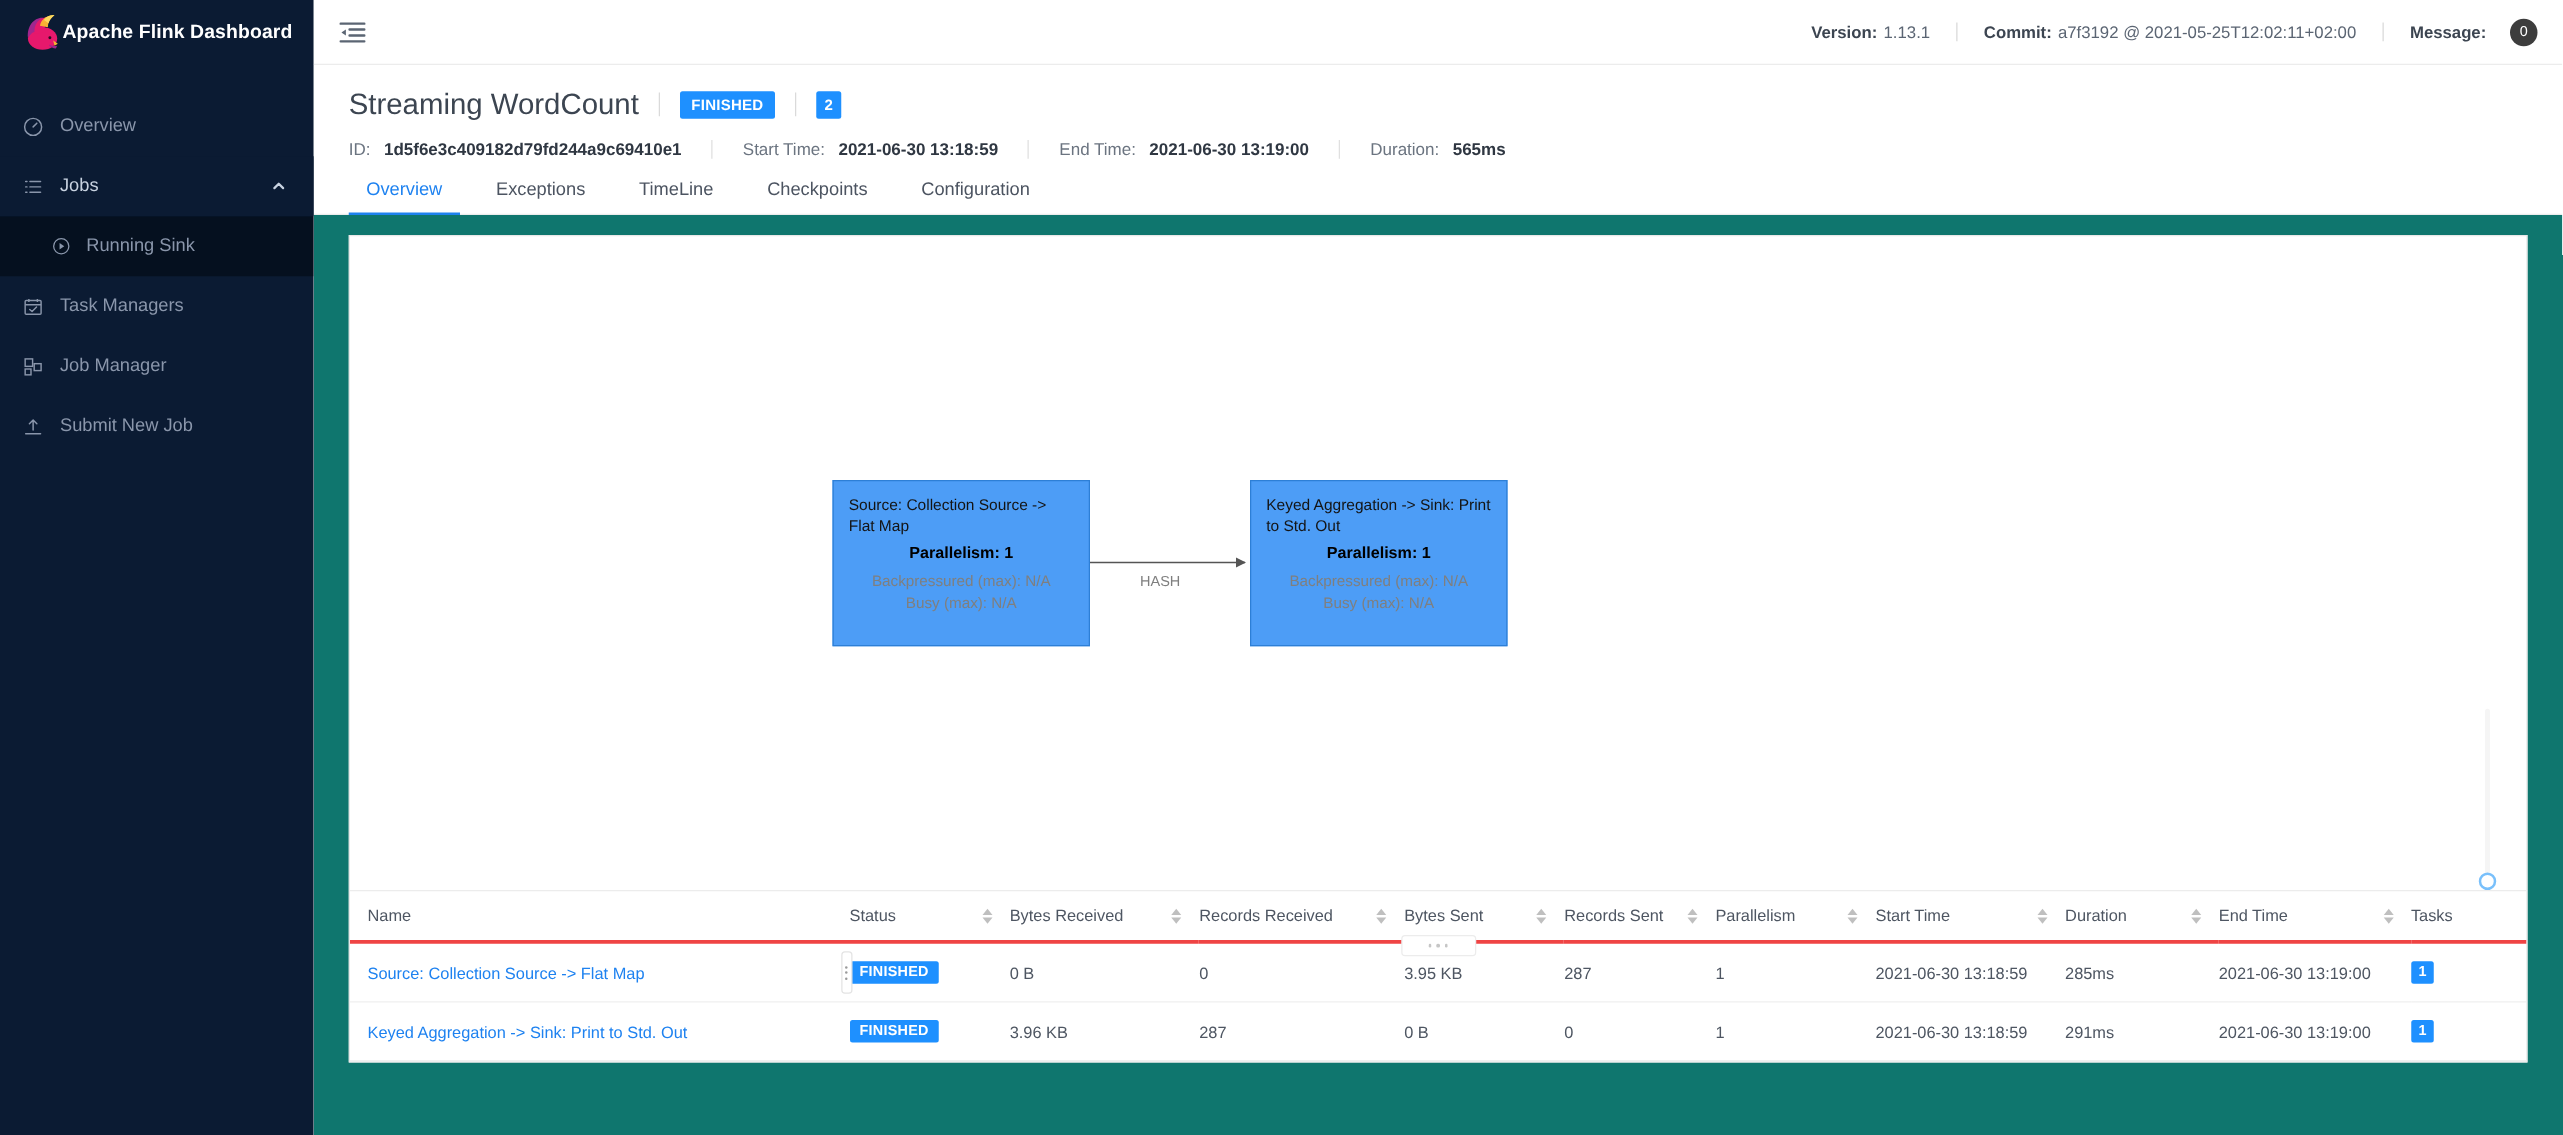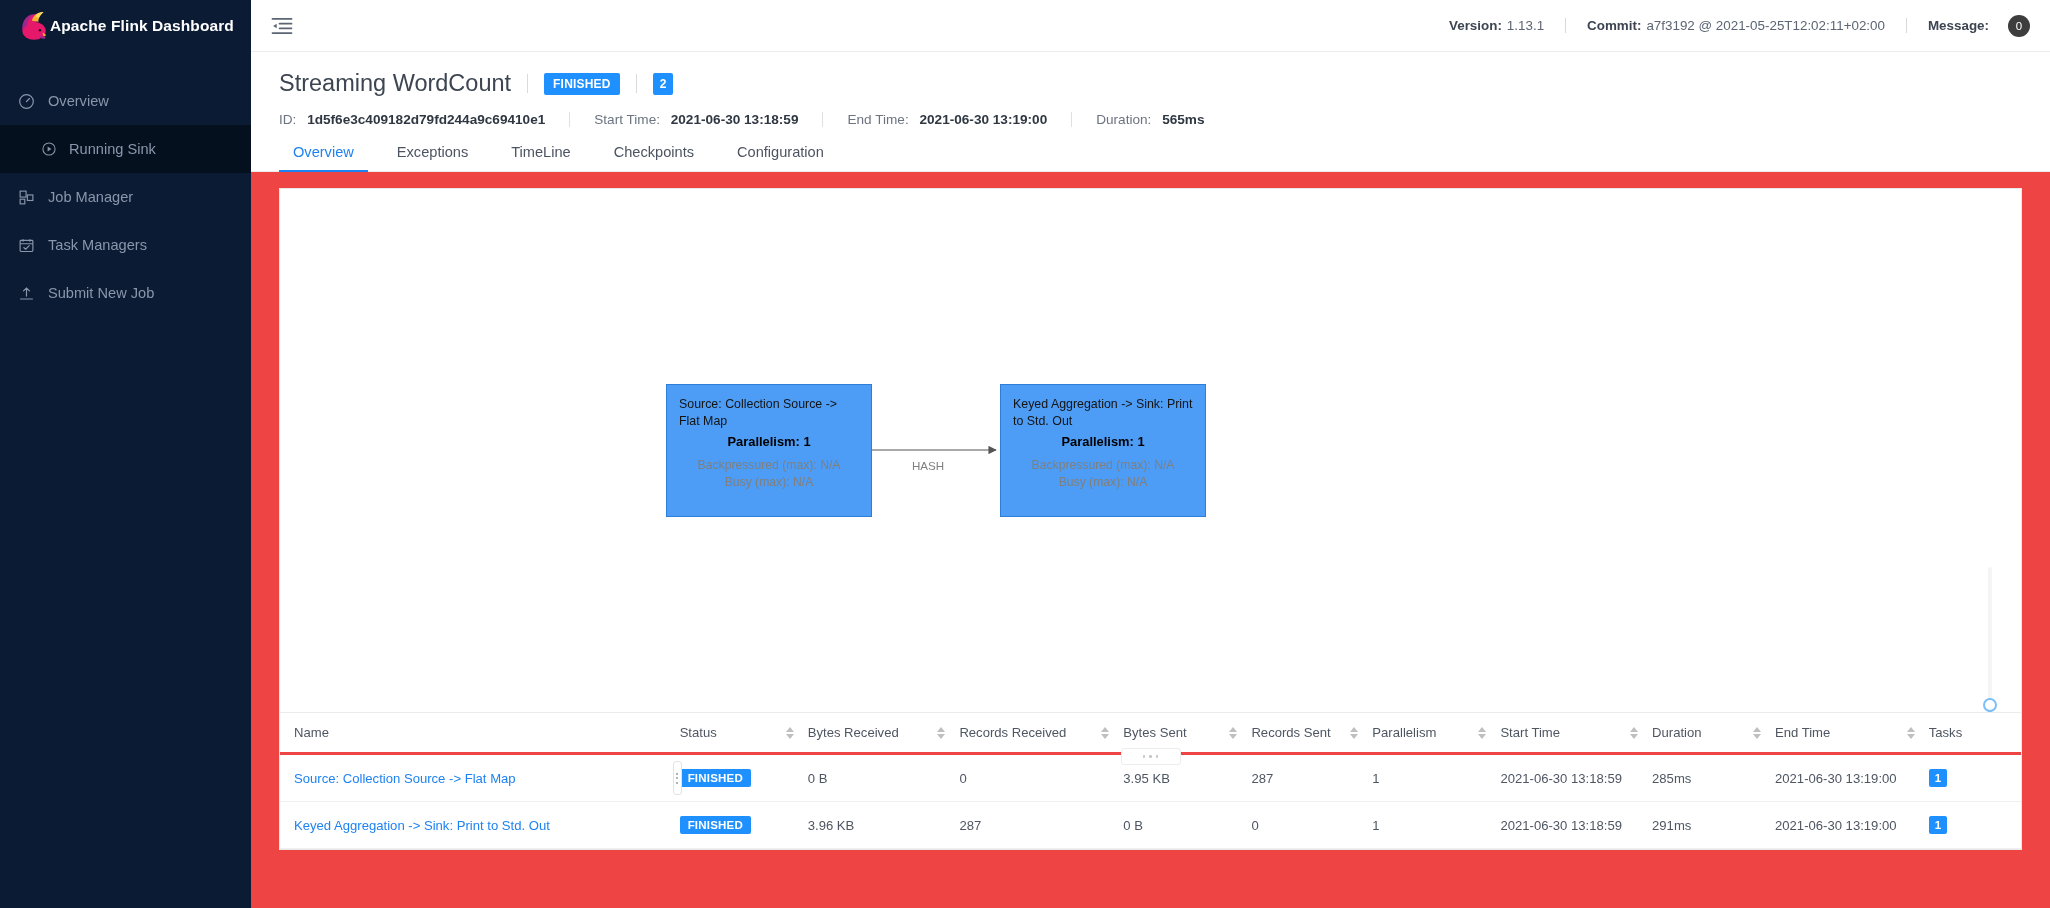--- a/index.html
+++ b/index.html
@@ -106,21 +106,21 @@
   .tab {
     padding: 0 14px 11px 14px; font-size: 14.6px; color: #4c5461;
     cursor: pointer; position: relative; margin-right: 15px;
   }
   .tab.active { color: #1e82f0; }
   .tab.active::after {
     content: ""; position: absolute; left: 0; right: 0; bottom: -1px;
     height: 2.5px; background: #1e82f0;
   }
 
-  .content { flex: 1 1 auto; background: #ef4444; padding: 16px 28px 0 28px; overflow: hidden; }
+  .content { flex: 1 1 auto; background: #0f766e; padding: 16px 28px 0 28px; overflow: hidden; }
   .panel {
     background: #fff; border: 1px solid #e8e8e8;
     height: 662px; display: flex; flex-direction: column; position: relative;
   }
 
   .graph-area { flex: 1 1 auto; position: relative; overflow: hidden; }
   .node {
     position: absolute; background: #4d9df6; border: 1px solid #2d7fd6;
     width: 206px; height: 133px; padding: 11px 12px 0 12px;
   }
@@ -216,53 +216,67 @@
       <div class="nav-item">
         <span class="nav-icon">
           <svg viewBox="0 0 20 20" width="17" height="17" fill="none" stroke="#8a96ab" stroke-width="1.4">
             <circle cx="10" cy="10" r="8"></circle>
               <path d="M10 10 L13.5 6.5" stroke-linecap="round"></path>
           </svg>
         </span>
         <span class="nav-label">Overview</span>
       </div>
 
+      <div class="nav-item active-parent">
+        <span class="nav-icon">
+          <svg viewBox="0 0 20 20" width="17" height="17" stroke="#8a96ab" stroke-width="1.4" stroke-linecap="round">
+            <path d="M7 5h10M7 10h10M7 15h10"></path>
+            <path d="M3 5h1.2M3 10h1.2M3 15h1.2"></path>
+          </svg>
+        </span>
+        <span class="nav-label">Jobs</span>
+        <span class="nav-caret">
+          <svg viewBox="0 0 12 12" width="12" height="12" fill="none" stroke="#c8d2e0" stroke-width="1.8" stroke-linecap="round" stroke-linejoin="round">
+            <path d="M2.5 7.5 L6 4 L9.5 7.5"></path>
+          </svg>
+        </span>
+      </div>
 
       <div class="submenu">
         <div class="sub-item">
           <span class="sub-icon">
             <svg viewBox="0 0 20 20" width="16" height="16" fill="none" stroke="#8a96ab" stroke-width="1.3">
               <circle cx="10" cy="10" r="7.6"></circle>
                 <path d="M8.3 6.8 L13 10 L8.3 13.2 Z" fill="#8a96ab" stroke="none"></path>
             </svg>
           </span>
           <span>Running Sink</span>
         </div>
       </div>
 
       <div class="nav-item">
         <span class="nav-icon">
           <svg viewBox="0 0 20 20" width="17" height="17" fill="none" stroke="#8a96ab" stroke-width="1.35">
+            <rect x="2.5" y="4" width="15" height="13" rx="1"></rect>
+              <path d="M2.5 8h15M6 2.5v3M14 2.5v3"></path>
+            <path d="M6.8 12.4 L9 14.4 L13.2 10.2" stroke-linecap="round" stroke-linejoin="round"></path>
+          </svg>
+        </span>
+        <span class="nav-label">Task Managers</span>
+      </div>
+
+      <div class="nav-item">
+        <span class="nav-icon">
+          <svg viewBox="0 0 20 20" width="17" height="17" fill="none" stroke="#8a96ab" stroke-width="1.35">
             <rect x="2.5" y="2.5" width="7" height="7"></rect>
               <rect x="11" y="7" width="6.5" height="6.5"></rect>
             <rect x="2.5" y="12" width="5.5" height="5.5"></rect>
           </svg>
         </span>
         <span class="nav-label">Job Manager</span>
-      </div>
-
-      <div class="nav-item">
-        <span class="nav-icon">
-          <svg viewBox="0 0 20 20" width="17" height="17" fill="none" stroke="#8a96ab" stroke-width="1.35">
-            <rect x="2.5" y="4" width="15" height="13" rx="1"></rect>
-              <path d="M2.5 8h15M6 2.5v3M14 2.5v3"></path>
-            <path d="M6.8 12.4 L9 14.4 L13.2 10.2" stroke-linecap="round" stroke-linejoin="round"></path>
-          </svg>
-        </span>
-        <span class="nav-label">Task Managers</span>
       </div>
 
       <div class="nav-item">
         <span class="nav-icon">
           <svg viewBox="0 0 20 20" width="17" height="17" fill="none" stroke="#8a96ab" stroke-width="1.4" stroke-linecap="round">
             <path d="M10 13 V3.5M6.5 7 L10 3.5 L13.5 7"></path>
               <path d="M3 16.5h14"></path>
           </svg>
         </span>
         <span class="nav-label">Submit New Job</span>

